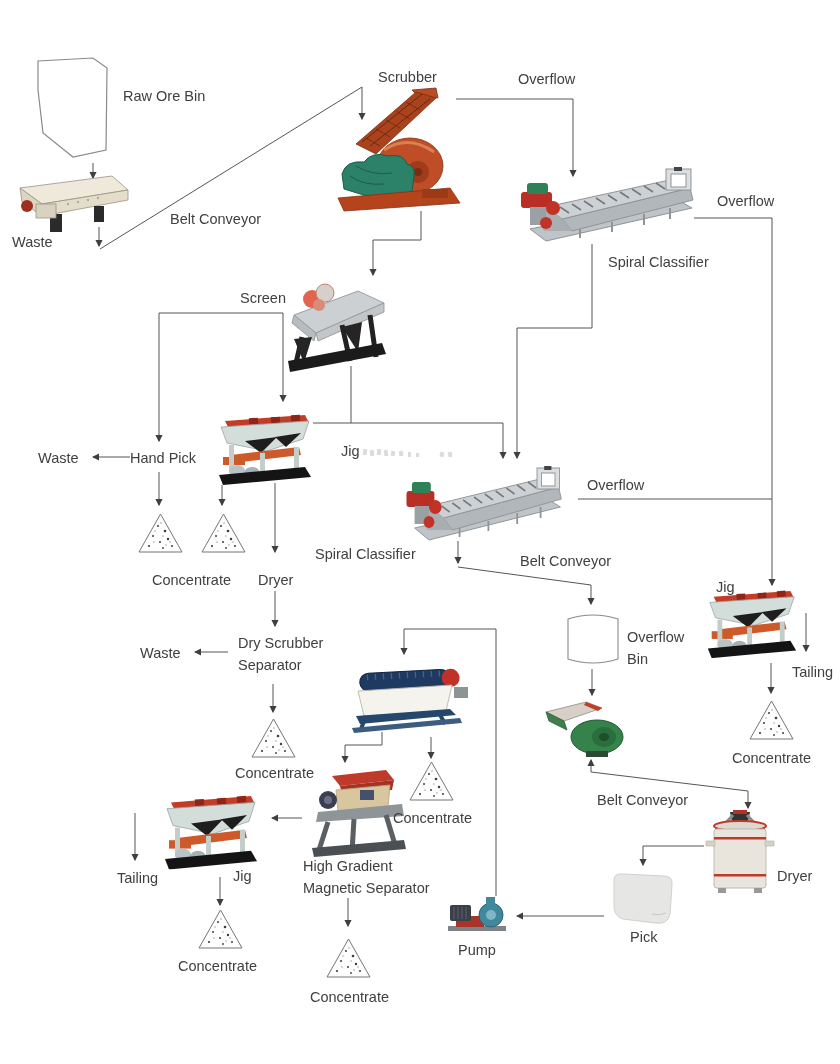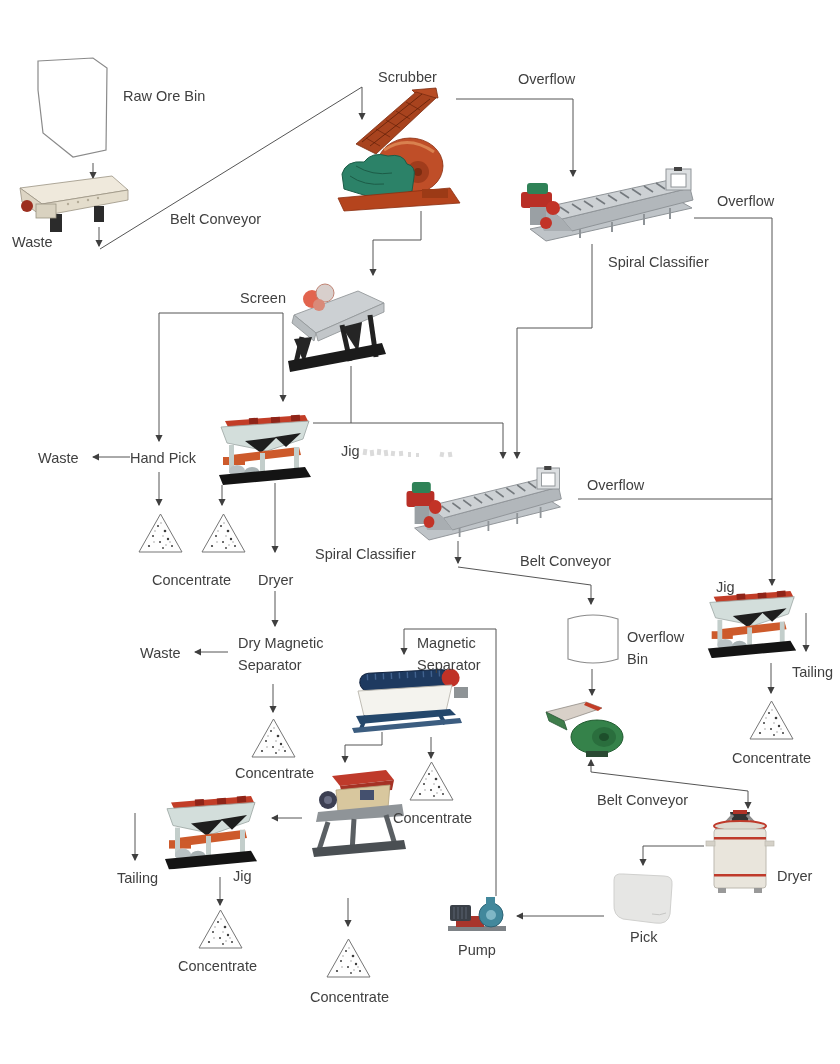--- a/index.html
+++ b/index.html
@@ -344,30 +344,30 @@
 <div class="lbl" style="left:240px;top:288px">Screen</div>
 <div class="lbl" style="left:38px;top:448px">Waste</div>
 <div class="lbl" style="left:130px;top:448px">Hand Pick</div>
 <div class="lbl" style="left:341px;top:441px">Jig</div>
 <div class="lbl" style="left:152px;top:570px">Concentrate</div>
 <div class="lbl" style="left:258px;top:570px">Dryer</div>
 <div class="lbl" style="left:315px;top:544px">Spiral Classifier</div>
 <div class="lbl" style="left:587px;top:475px">Overflow</div>
 <div class="lbl" style="left:520px;top:551px">Belt Conveyor</div>
 <div class="lbl" style="left:140px;top:643px">Waste</div>
-<div class="lbl wrap" style="left:238px;top:633px;width:104px">Dry Magnetic Separator</div>
-<div class="lbl wrap" style="left:417px;top:633px;width:92px">Magnetic Separator</div>
+<div class="lbl wrap" style="left:238px;top:633px;width:104px">Dry Scrubber Separator</div>
 <div class="lbl wrap" style="left:627px;top:627px;width:80px">Overflow Bin</div>
 <div class="lbl" style="left:716px;top:577px">Jig</div>
 <div class="lbl" style="left:792px;top:662px">Tailing</div>
 <div class="lbl" style="left:732px;top:748px">Concentrate</div>
 <div class="lbl" style="left:597px;top:790px">Belt Conveyor</div>
 <div class="lbl" style="left:777px;top:866px">Dryer</div>
 <div class="lbl" style="left:630px;top:927px">Pick</div>
 <div class="lbl" style="left:458px;top:940px">Pump</div>
 <div class="lbl" style="left:235px;top:763px">Concentrate</div>
 <div class="lbl" style="left:393px;top:808px">Concentrate</div>
+<div class="lbl wrap" style="left:303px;top:856px;width:136px">High Gradient Magnetic Separator</div>
 <div class="lbl" style="left:117px;top:868px">Tailing</div>
 <div class="lbl" style="left:233px;top:866px">Jig</div>
 <div class="lbl" style="left:178px;top:956px">Concentrate</div>
 <div class="lbl" style="left:310px;top:987px">Concentrate</div>
 
 </div>
 
 </body></html>

